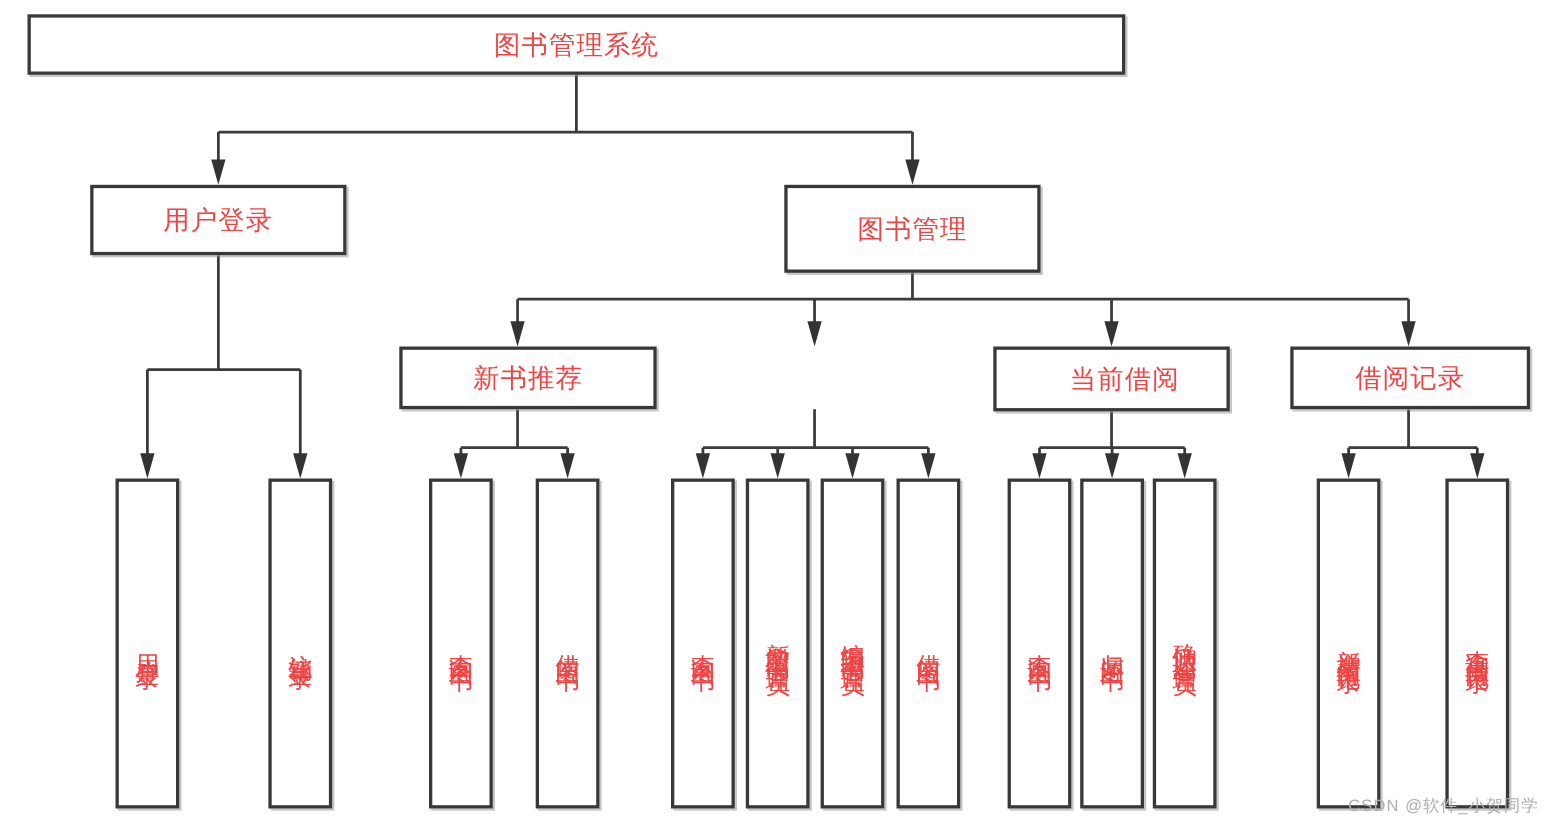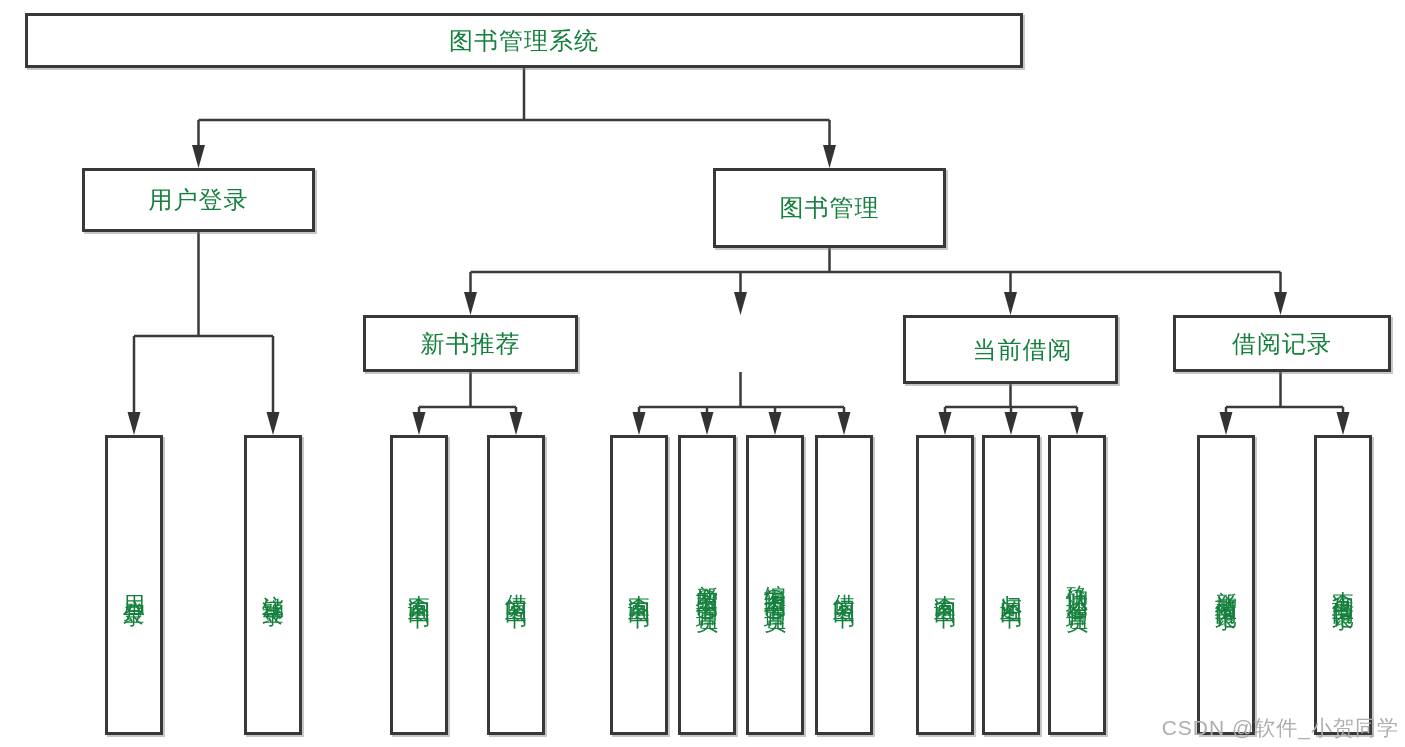--- a/index.html
+++ b/index.html
@@ -34,65 +34,65 @@
   }
   .node {
     position: absolute;
     box-sizing: border-box;
     background: #ffffff;
     border: 3px solid #383838;
     box-shadow: 2px 2px 0 rgba(130,130,130,0.45);
     display: flex;
     align-items: center;
     justify-content: center;
-    color: #15803d;
+    color: #ef4444;
     z-index: 2;
   }
   .hnode {
     font-size: 24px;
     letter-spacing: 1px;
     white-space: nowrap;
   }
   .leaf {
     font-size: 22px;
     writing-mode: vertical-rl;
     text-orientation: mixed;
     letter-spacing: 4px;
     line-height: 1;
   }
   
   .n-root            { left: 25px;   top: 13px;  width: 998px; height: 55px; }
   
   .n-user-login      { left: 82px;   top: 168px; width: 233px; height: 64px; }
   .n-book-mgmt       { left: 713px;  top: 168px; width: 233px; height: 80px; }
   
-  .n-new-book-rec    { left: 363px;  top: 315px; width: 215px; height: 57px; }
+  .n-new-book-rec    { left: 363px;  top: 315px; width: 234px; height: 57px; }
   .n-book-borrow     { left: 633px;  top: 315px; width: 215px; height: 57px; }
-  .n-current-borrow  { left: 903px;  top: 315px; width: 215px; height: 69px; padding-left: 24px; }
+  .n-current-borrow  { left: 903px;  top: 315px; width: 215px; height: 59px; padding-left: 24px; }
   .n-borrow-record   { left: 1173px; top: 315px; width: 218px; height: 57px; }
   
   .n-leaf            { top: 435px; width: 58px; height: 300px; }
   .n-l-user-login    { left: 105px; }
   .n-l-logout        { left: 244px; }
   .n-l-rec-query     { left: 390px; }
   .n-l-rec-borrow    { left: 487px; }
   .n-l-bb-query      { left: 610px; }
   .n-l-bb-add        { left: 678px; }
   .n-l-bb-edit       { left: 746px; }
   .n-l-bb-borrow     { left: 815px; }
   .n-l-cb-query      { left: 916px; }
   .n-l-cb-return     { left: 982px; }
   .n-l-cb-confirm    { left: 1048px; }
   .n-l-rc-add        { left: 1197px; }
   .n-l-rc-query      { left: 1314px; }
   #watermark {
     position: absolute;
     right: 6px;
     bottom: 5px;
-    font-size: 21px;
+    font-size: 15px;
     color: #aeaeae;
     letter-spacing: 1px;
     z-index: 5;
     white-space: nowrap;
     margin-left: 19px;
   }
 </style>
 </head>
 <body>
 

